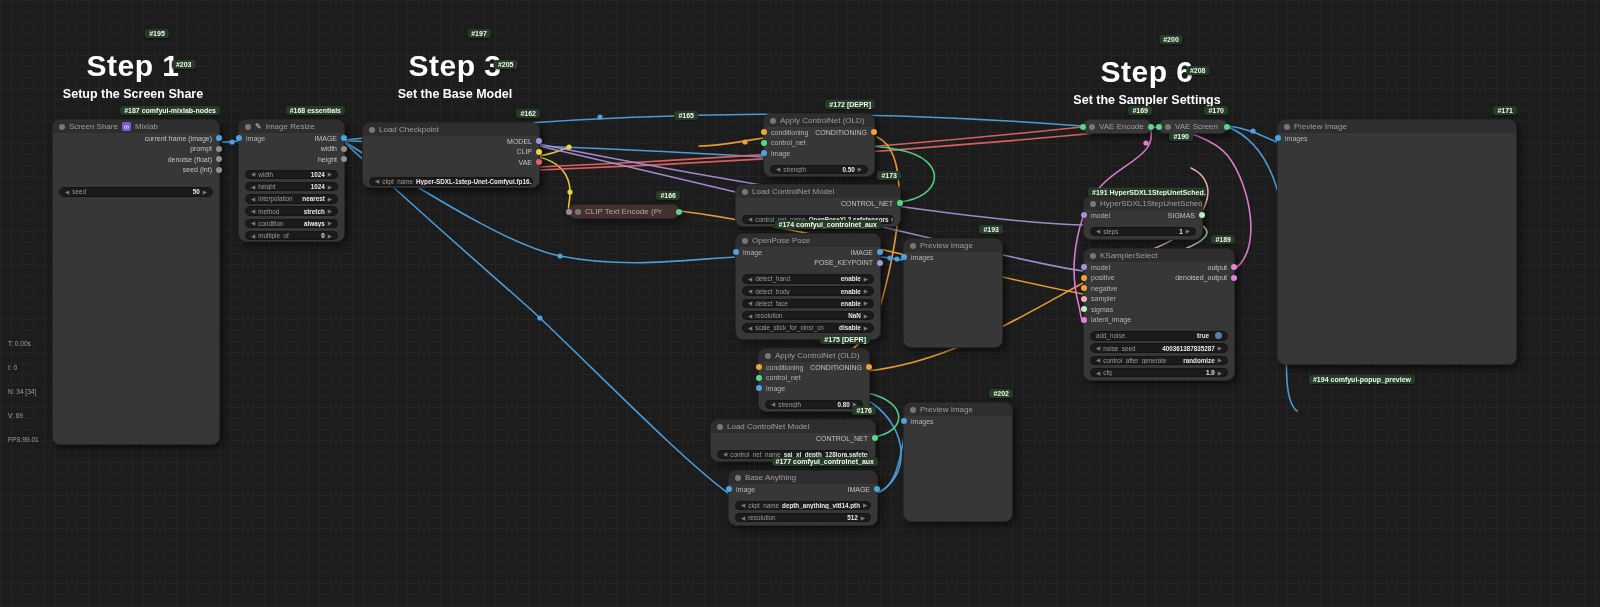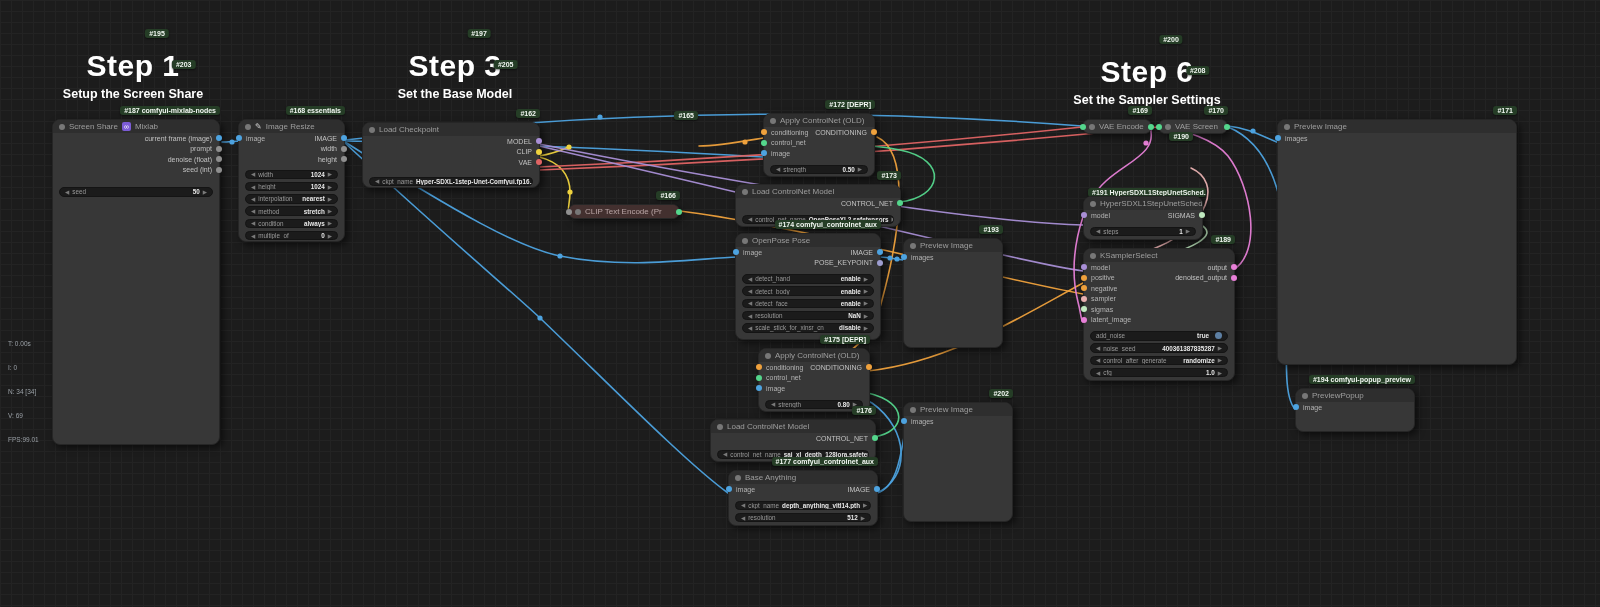--- a/index.html
+++ b/index.html
@@ -584,23 +584,13 @@
       <div class="node-title">
         <span class="tdot"></span>
         <span>Preview Image</span>
       </div>
       <div class="slot in" style="top: 13px;">
         <span class="sdot d-image" style="background: rgb(77, 163, 224);"></span>
         <span>images</span>
       </div>
     </div>
     <span class="badge" style="right: 185px; top: 375px;">#194 comfyui-popup_preview</span>
-    <div class="node" style="left: 1295px; top: 388px; width: 120px; height: 44px;">
-      <div class="node-title">
-        <span class="tdot"></span>
-        <span>PreviewPopup</span>
-      </div>
-      <div class="slot in" style="top: 13px;">
-        <span class="sdot d-image" style="background: rgb(77, 163, 224);"></span>
-        <span>image</span>
-      </div>
-    </div>
   </div>
 
 </body></html>

